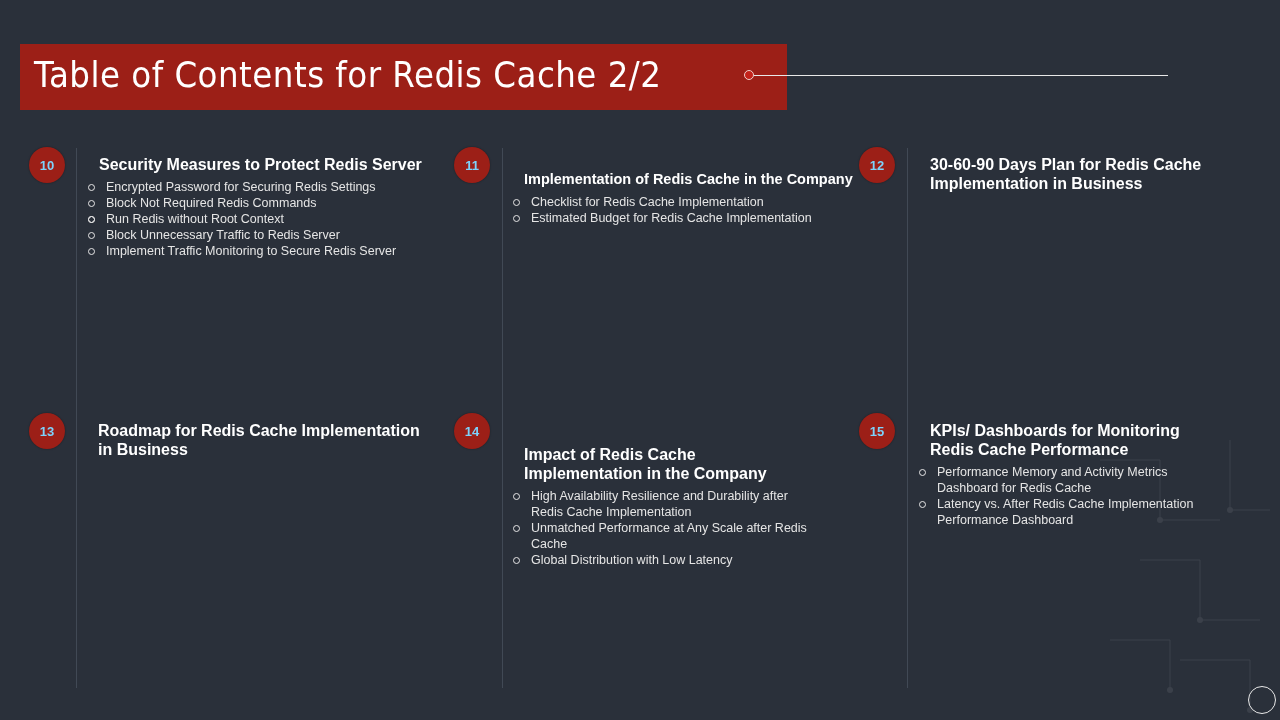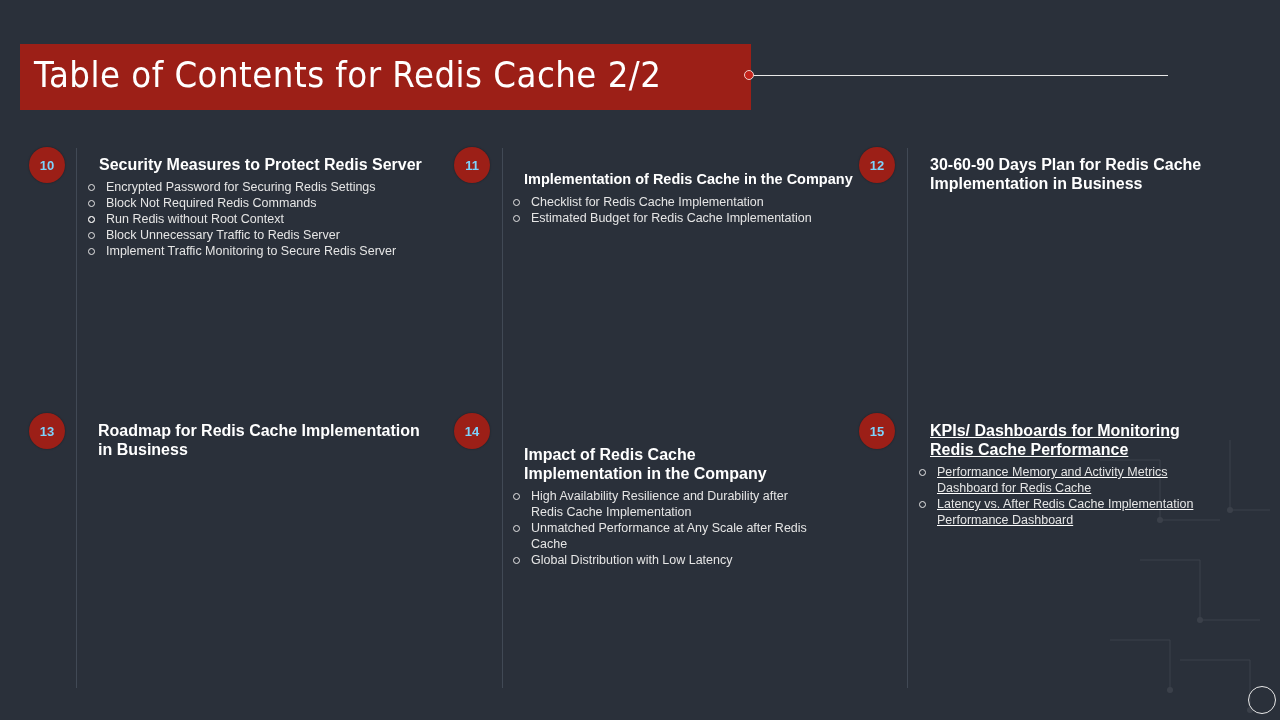--- a/index.html
+++ b/index.html
@@ -15,20 +15,21 @@
       font-family: "Liberation Sans", sans-serif;
       color: #ffffff;
     }
     .title-bar {
       position: absolute;
       left: 20px;
       top: 44px;
       width: 731px;
       height: 66px;
       background: #9c1f17;
+      padding-left: 36px;
     }
     .title-text {
       position: absolute;
       left: 14px;
       top: 11px;
       font-family: "DejaVu Sans", sans-serif;
       font-size: 35px;
       font-weight: normal;
       letter-spacing: 0.5px;
       color: #ffffff;
@@ -195,21 +196,21 @@
 <div class="section" style="left:512px; top:445px; width:305px;">
   <div class="section-title">Impact of Redis Cache Implementation in the Company</div>
   <ul class="items">
     <li class="item"><span class="bullet"></span><span>High Availability Resilience and Durability after Redis Cache Implementation</span></li>
     <li class="item"><span class="bullet"></span><span>Unmatched Performance  at Any Scale after Redis Cache</span></li>
     <li class="item"><span class="bullet"></span><span>Global Distribution with Low Latency</span></li>
   </ul>
 </div>
 
 <div class="badge" style="left:859px; top:413px;">15</div>
-<div class="section" style="left:918px; top:421px; width:300px;text-decoration:underline;">
+<div class="section" style="left:918px; top:421px; width:300px;">
   <div class="section-title">KPIs/ Dashboards for Monitoring Redis Cache Performance</div>
   <ul class="items">
     <li class="item"><span class="bullet"></span><span>Performance  Memory and Activity Metrics Dashboard for Redis Cache</span></li>
     <li class="item"><span class="bullet"></span><span>Latency vs. After Redis Cache Implementation Performance  Dashboard</span></li>
   </ul>
 </div>
 
 <div class="corner-circle"></div>
 
 </body></html>

